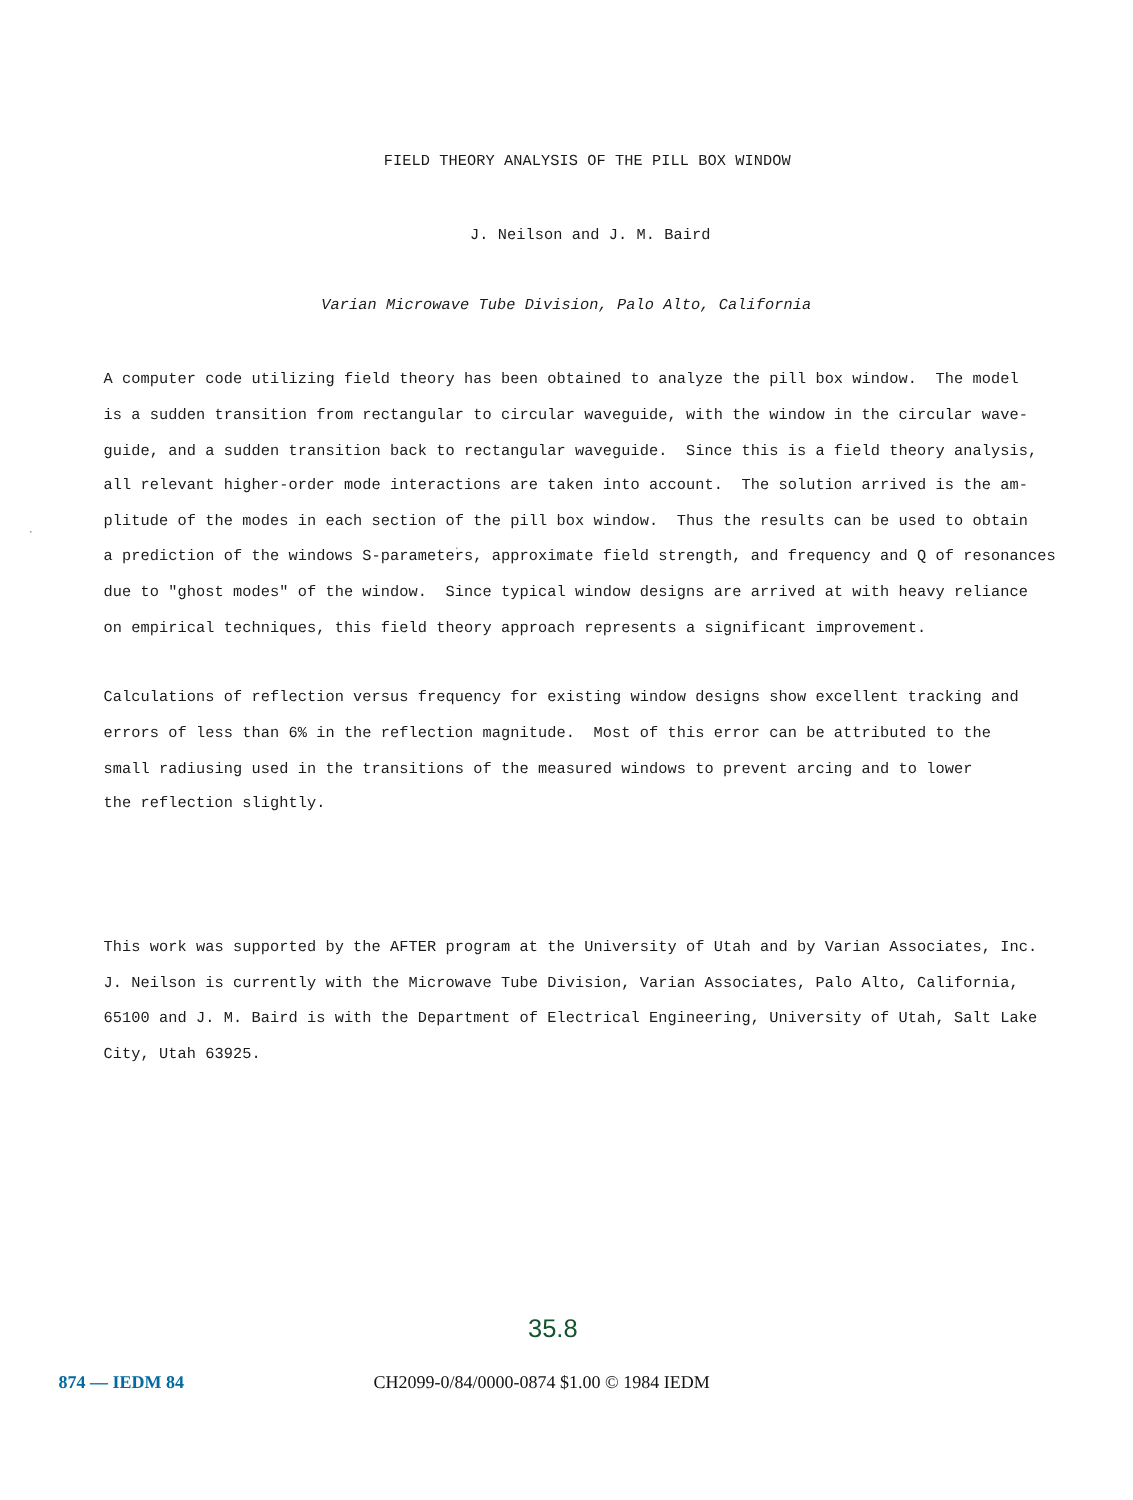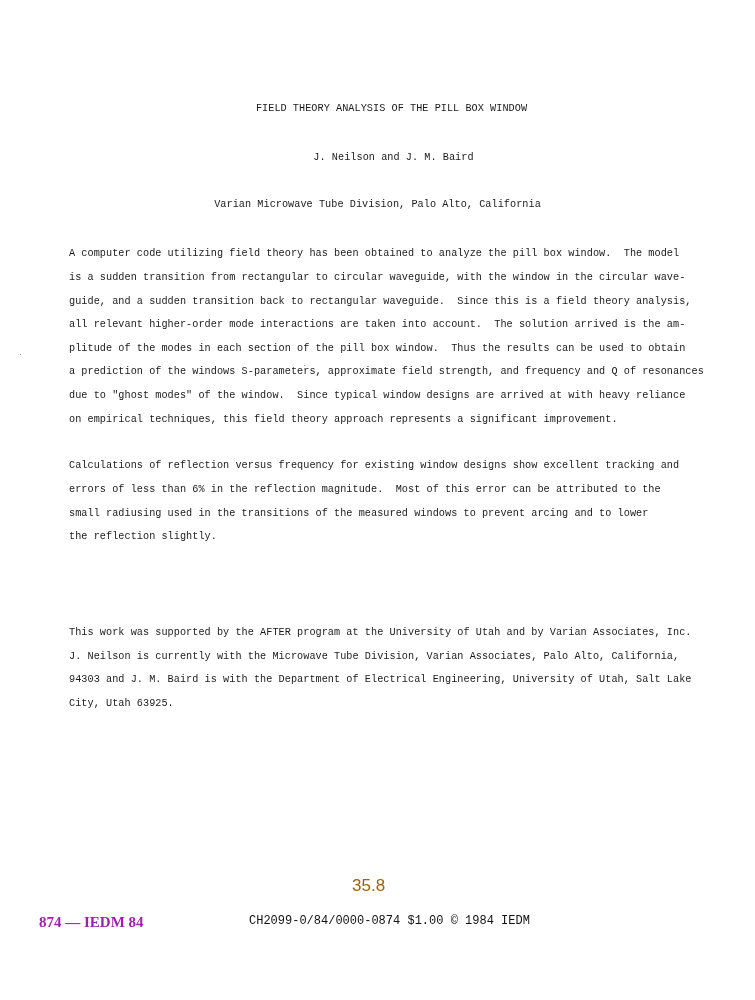--- a/index.html
+++ b/index.html
@@ -21,44 +21,44 @@
       white-space: pre;
       position: absolute;
     }
     .center {
       left: 0;
       width: 755px;
       text-align: center;
     }
     .title { top: 103px; left: 14px; }
     .authors { top: 152px; left: 16px; }
-    .affil { top: 199px; left: 0px; }
+    .affil { top: 199px; left: 0px; font-style: italic; }
     .line { left: 69px; }
     .section-num {
       position: absolute;
       top: 876px;
       left: 352px;
       font-family: "Liberation Sans", "DejaVu Sans", sans-serif;
       font-size: 17px;
-      color: #a16207;
+      color: #14532d;
     }
     .footer-left {
       position: absolute;
       top: 914px;
       left: 39px;
       font-family: "Liberation Serif", "DejaVu Serif", serif;
-      font-size: 15px;
+      font-size: 12px;
       font-weight: bold;
-      color: #a21caf;
+      color: #0369a1;
     }
     .footer-right {
       position: absolute;
       top: 914px;
       left: 249px;
-      font-family: Liberation Mono, monospace;
+      font-family: Liberation Serif, serif;
       font-size: 12px;
       color: #111;
     }
     .speck {
       position: absolute;
       width: 1px;
       height: 1px;
       background: #999;
     }
   </style>
@@ -85,21 +85,21 @@
   <div>
     <div class="mono line" style="top:460px">Calculations of reflection versus frequency for existing window designs show excellent tracking and</div>
     <div class="mono line" style="top:484px">errors of less than 6% in the reflection magnitude.  Most of this error can be attributed to the</div>
     <div class="mono line" style="top:508px">small radiusing used in the transitions of the measured windows to prevent arcing and to lower</div>
     <div class="mono line" style="top:531px">the reflection slightly.</div>
   </div>
 
   <div>
     <div class="mono line" style="top:627px">This work was supported by the AFTER program at the University of Utah and by Varian Associates, Inc.</div>
     <div class="mono line" style="top:651px">J. Neilson is currently with the Microwave Tube Division, Varian Associates, Palo Alto, California,</div>
-    <div class="mono line" style="top:674px">94303 and J. M. Baird is with the Department of Electrical Engineering, University of Utah, Salt Lake</div>
+    <div class="mono line" style="top:674px">65100 and J. M. Baird is with the Department of Electrical Engineering, University of Utah, Salt Lake</div>
     <div class="mono line" style="top:698px">City, Utah 63925.</div>
   </div>
 
   <div class="section-num">35.8</div>
   <div class="footer-left">874 — IEDM 84</div>
   <div class="footer-right">CH2099-0/84/0000-0874 $1.00 © 1984 IEDM</div>
 
   <div class="speck" style="left:20px; top:354px;"></div>
   <div class="speck" style="left:304px; top:365px;"></div>
 </div>

